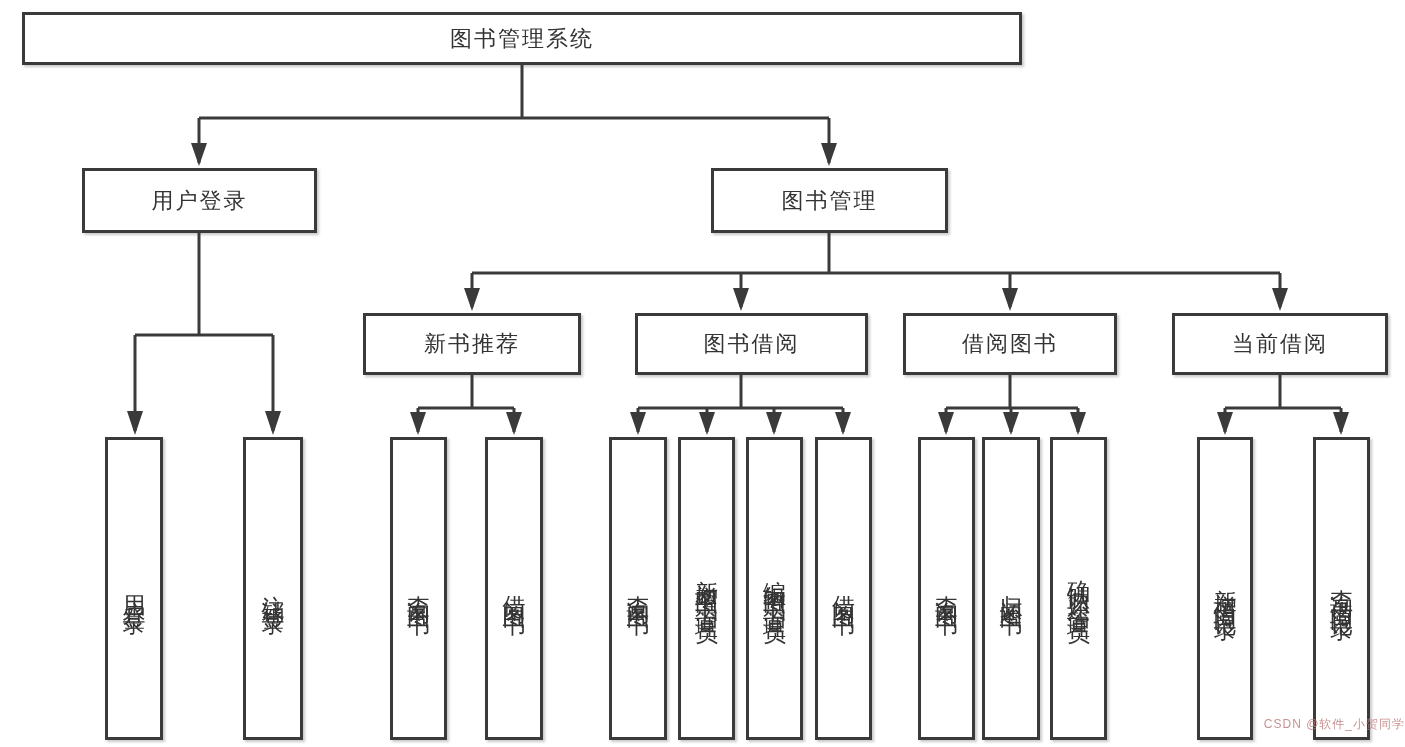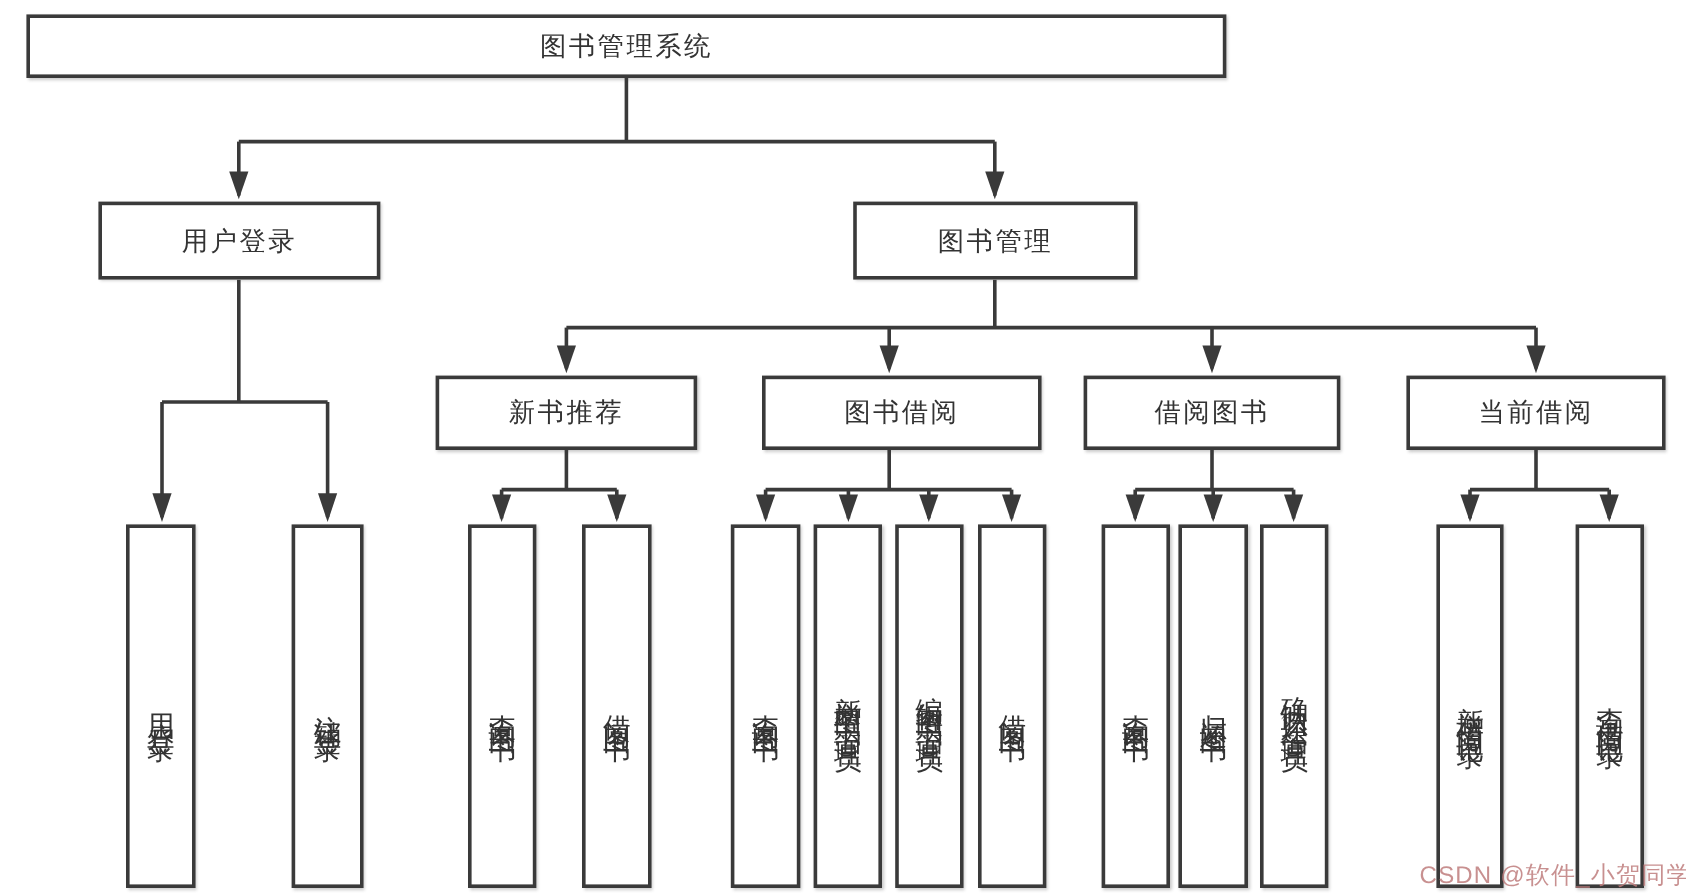--- a/index.html
+++ b/index.html
@@ -32,21 +32,21 @@
   .leaf { font-size:23px; }
   .vtext {
     writing-mode:vertical-rl;
     letter-spacing:6px;
     line-height:1;
   }
   .watermark {
     position:absolute;
     left:1183px; top:716px;
     width:222px;
-    font-size:20px;
+    font-size:12px;
     letter-spacing:1px;
     color:rgba(190,125,125,0.85);
     text-align:right;
     z-index:5;
     white-space:nowrap;
   }
 </style>
 </head>
 <body>
 

